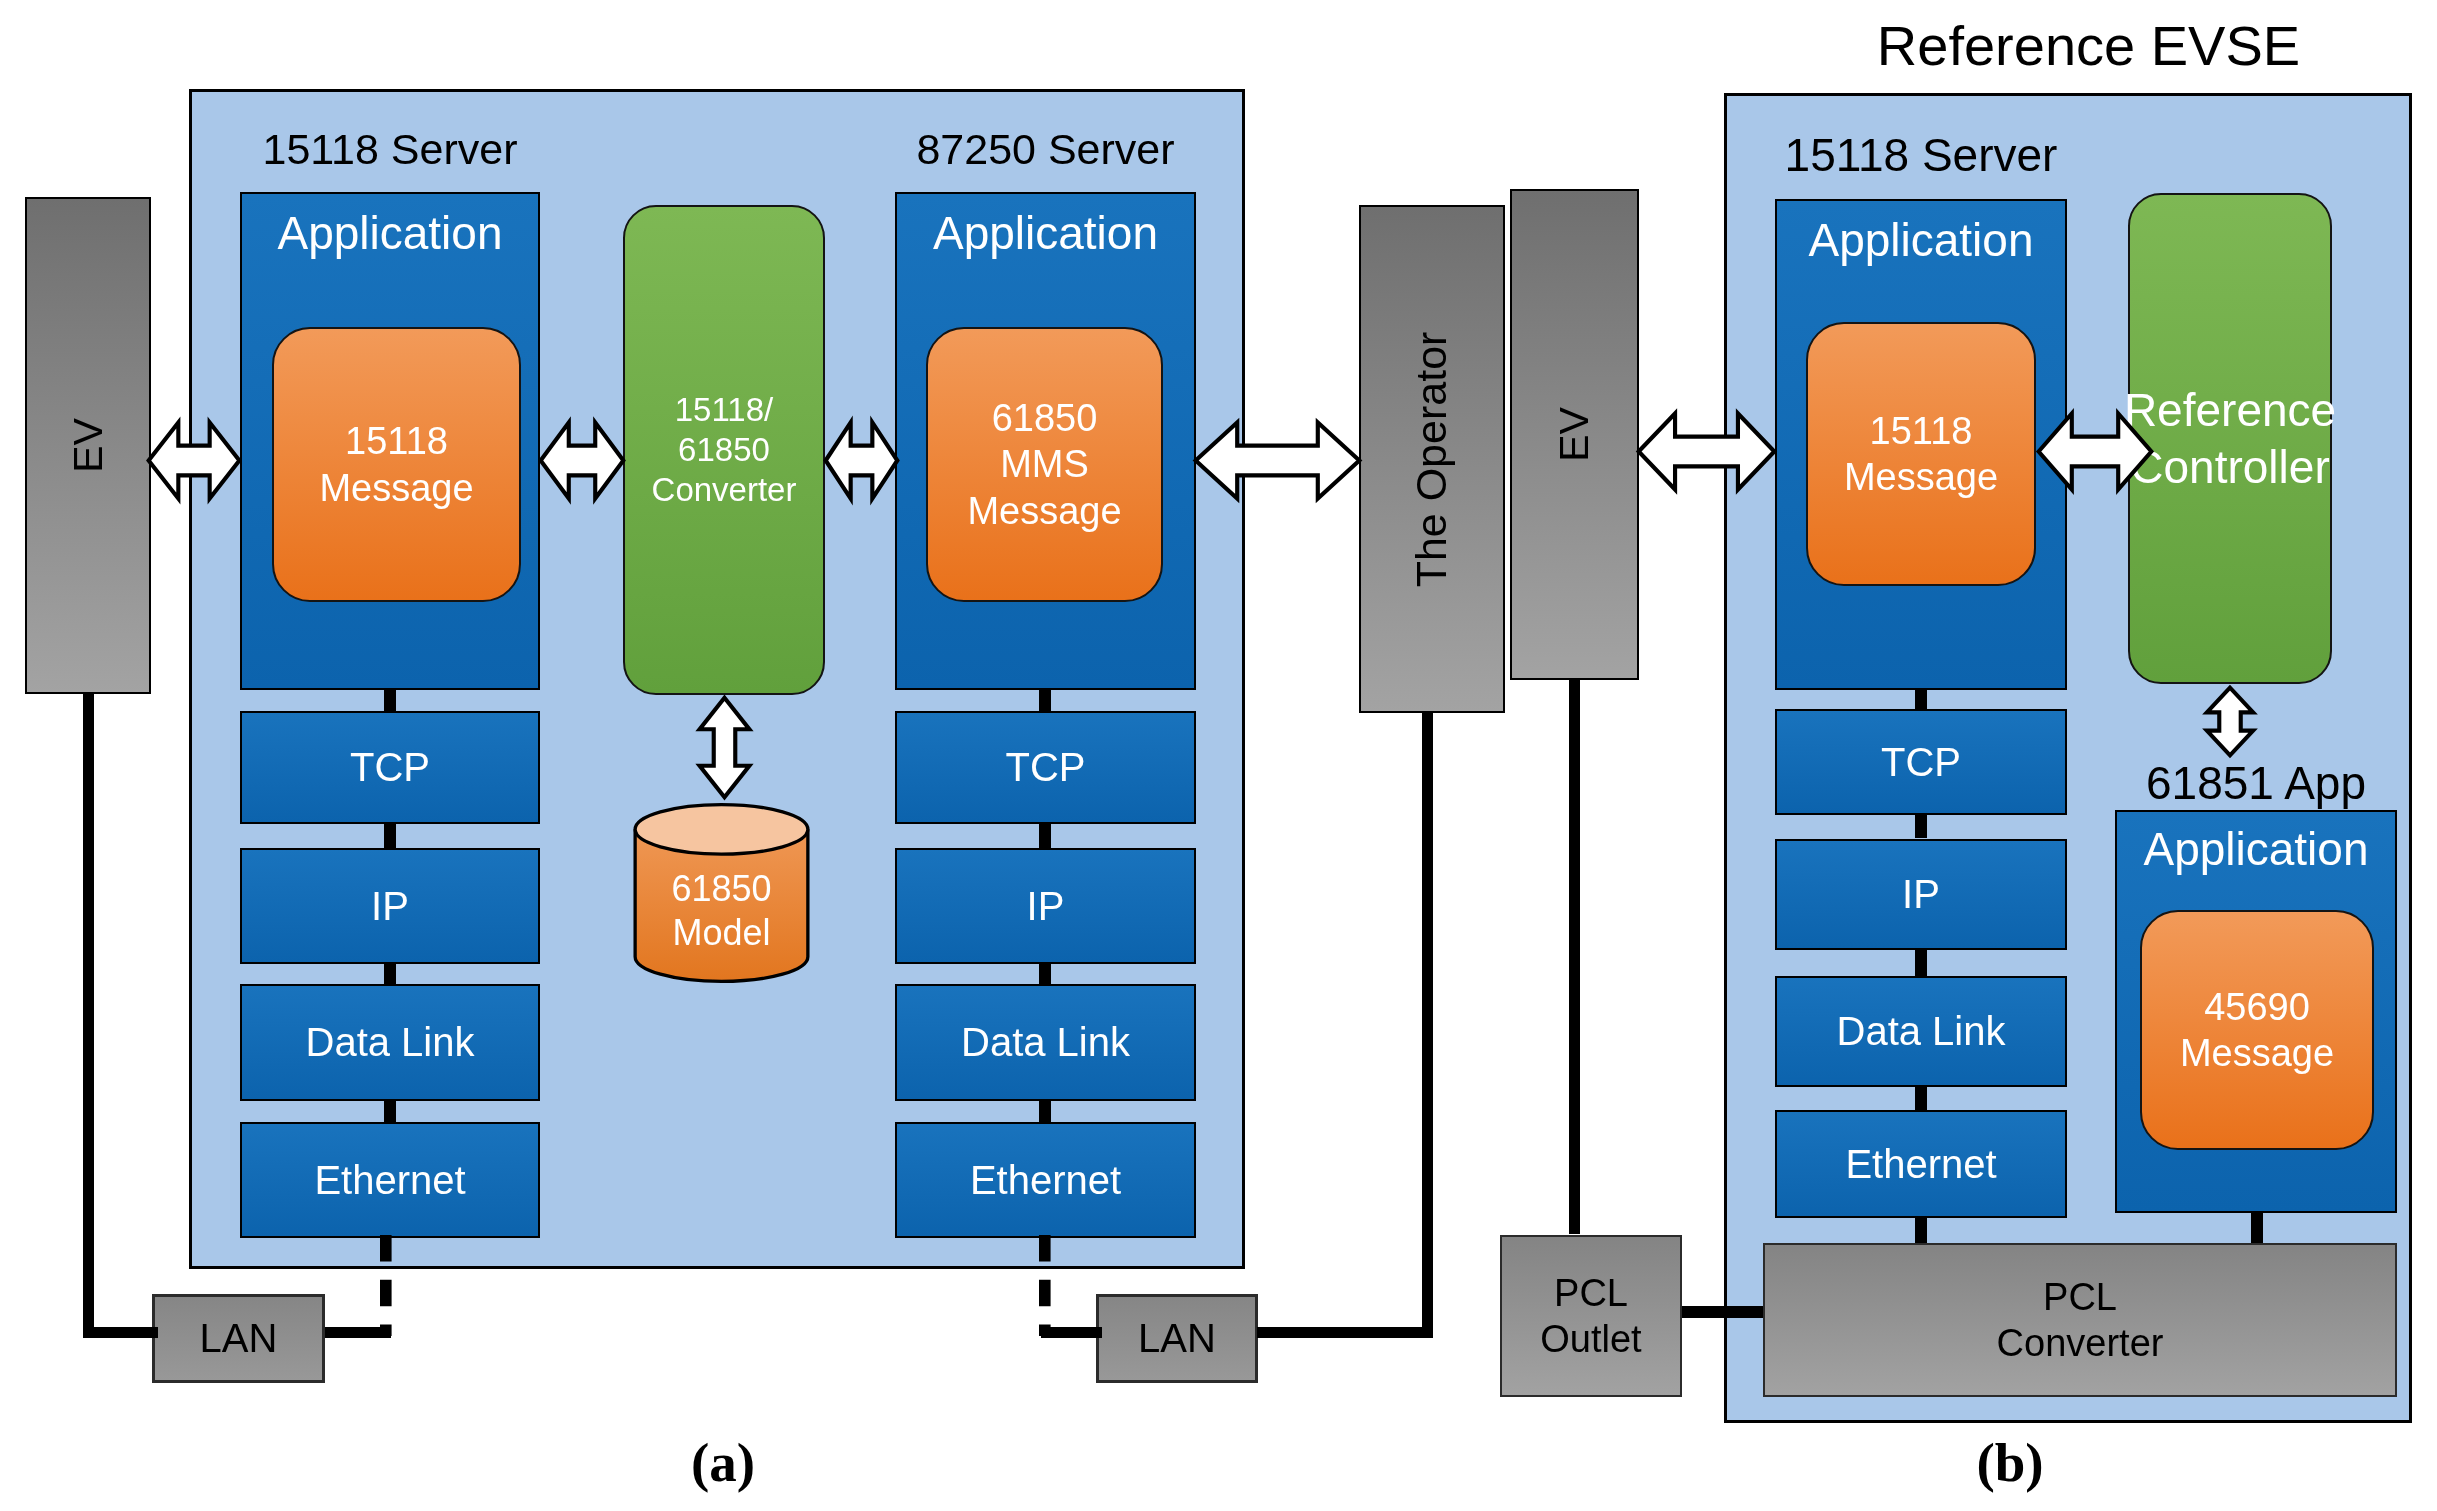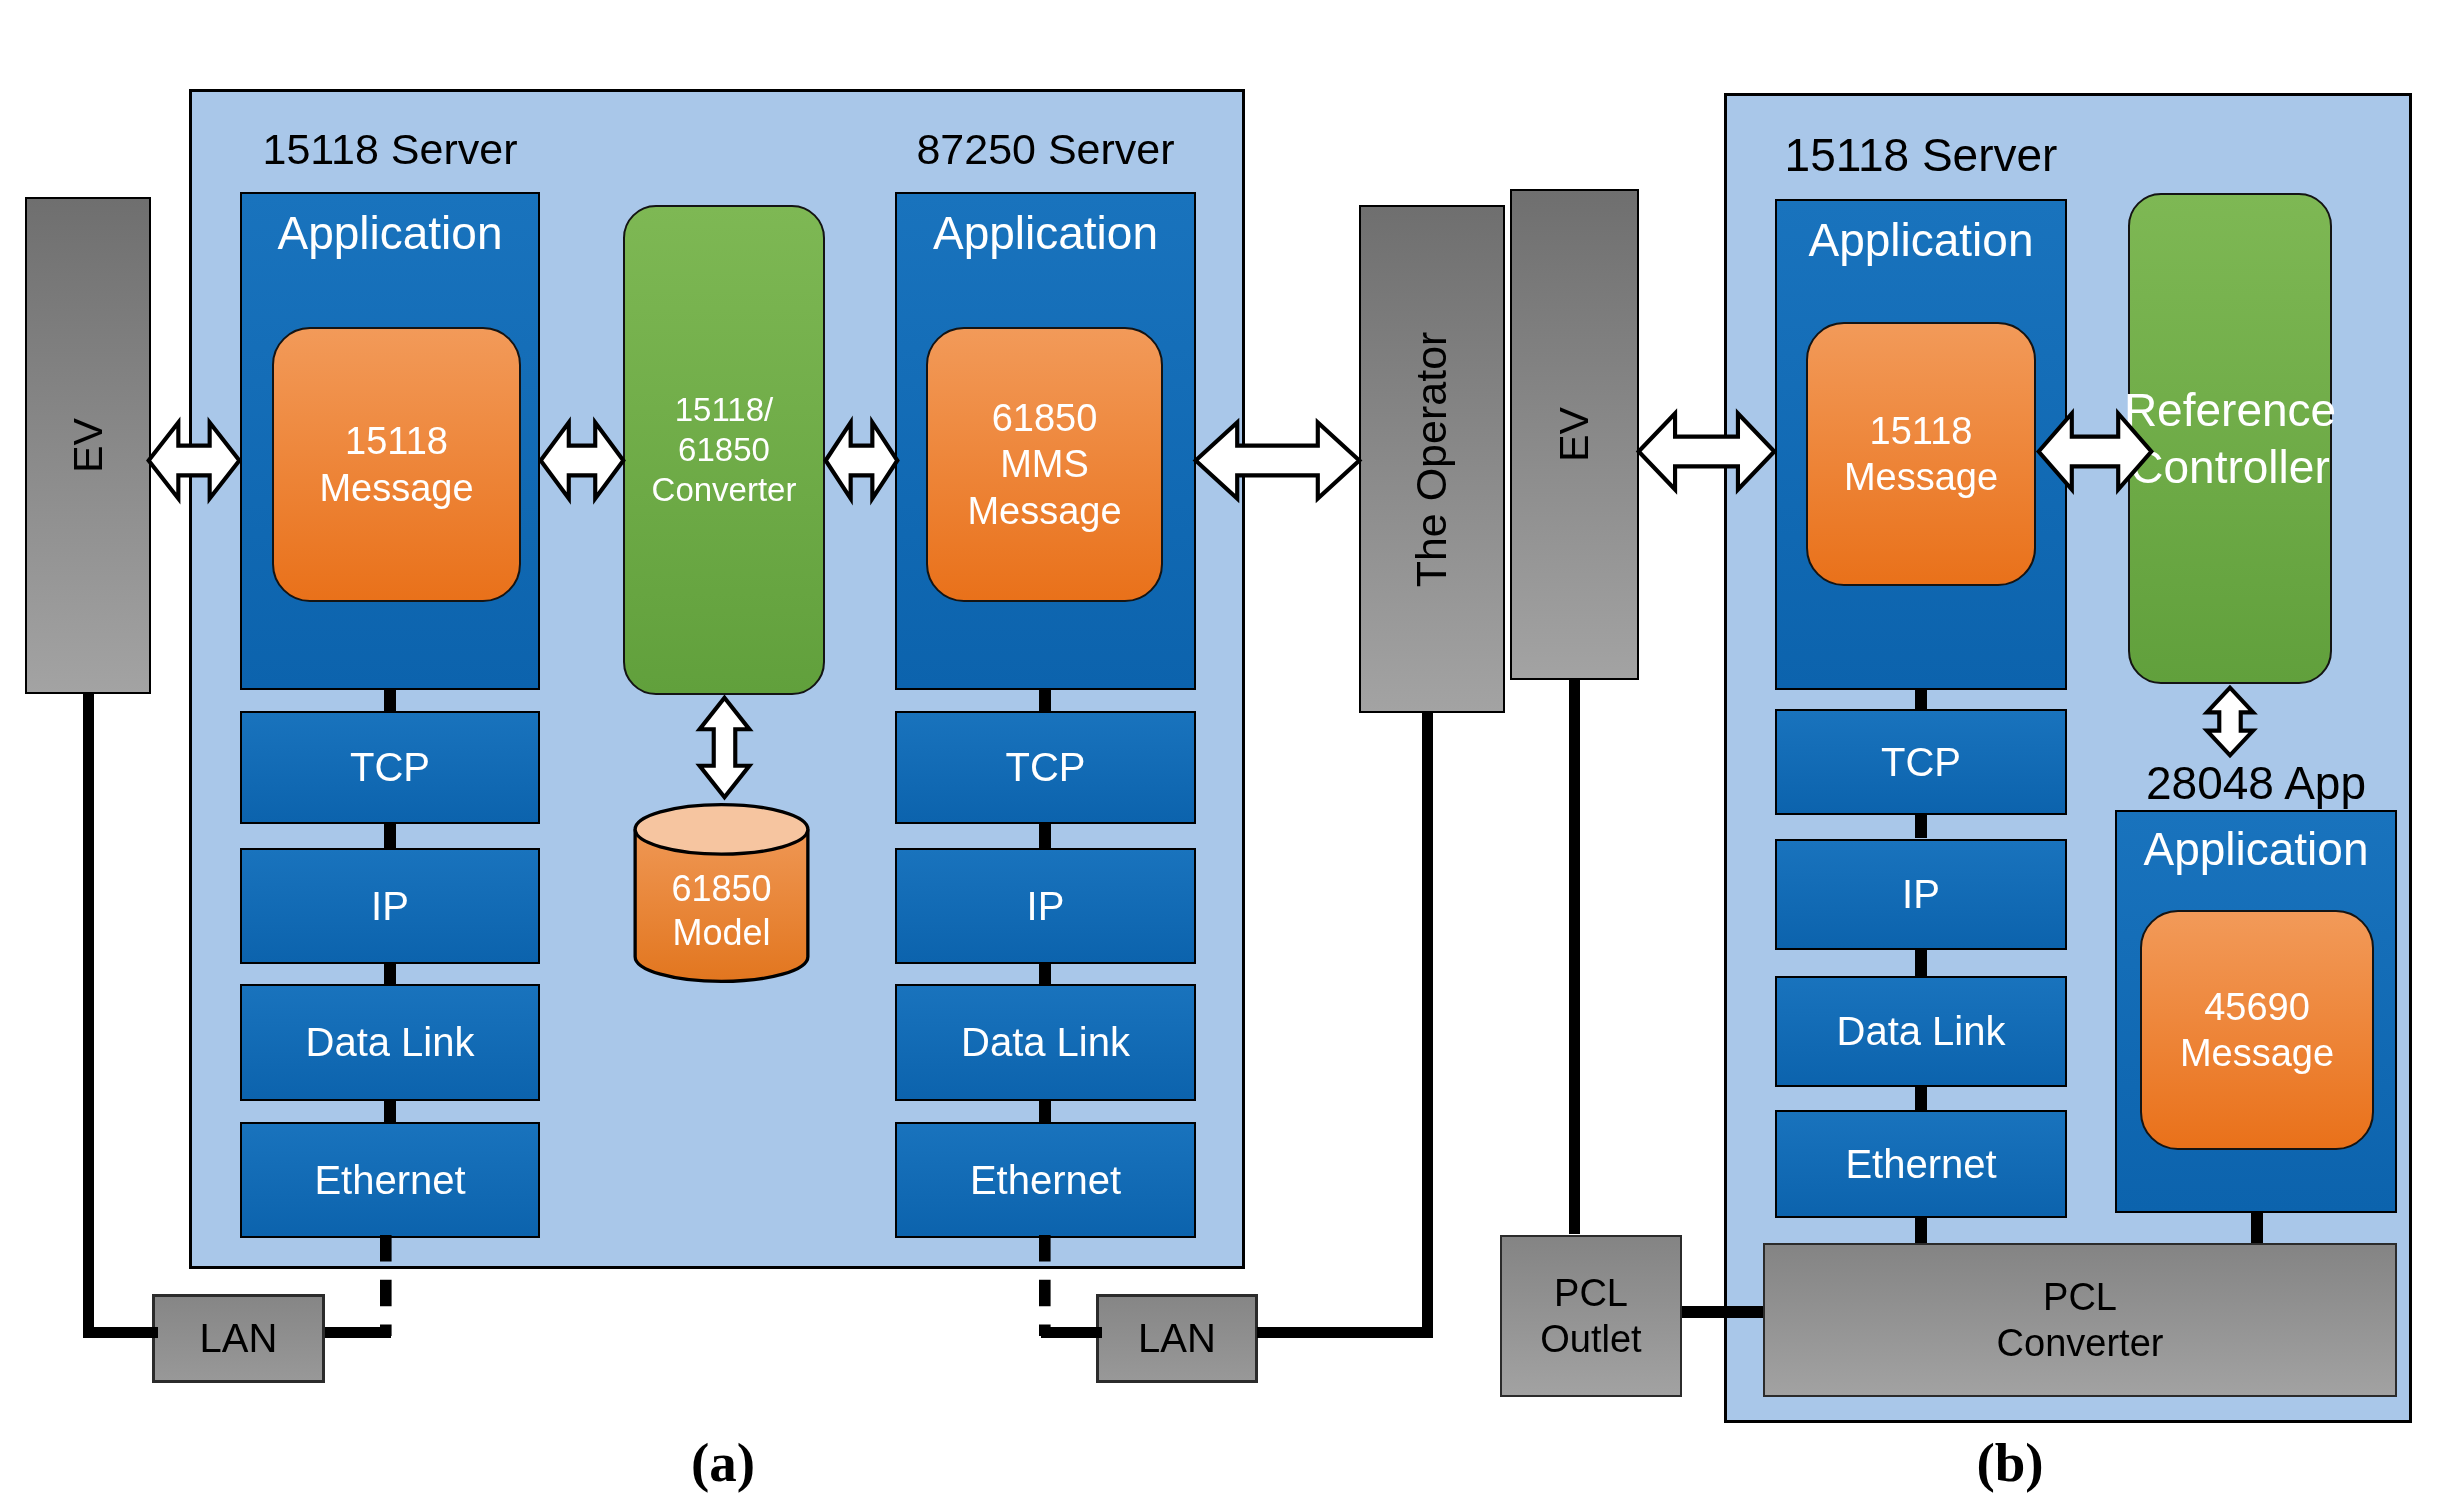--- a/index.html
+++ b/index.html
@@ -105,20 +105,21 @@
     <line x1="7" y1="0" x2="7" y2="122" stroke="#000" stroke-width="14" stroke-dasharray="32 22"></line>
   </svg>
   <svg class="abs" style="left:1039px;top:1235px;width:11.6px;height:101px;" viewBox="0 0 14 122">
     <line x1="7" y1="0" x2="7" y2="122" stroke="#000" stroke-width="14" stroke-dasharray="32 22"></line>
   </svg>
 
   <div class="abs center caption" style="left:640px;top:1424px;width:166px;height:76px;font-size:55px;">(a)</div>
 
   <div class="abs container" style="left:1724px;top:93px;width:688px;height:1330px;"></div>
 
+  <div class="abs center lbl" style="left:1757px;top:8.3px;width:663px;height:75px;font-size:56px;">Reference EVSE</div>
 
   <div class="abs graybox center" style="left:1510px;top:189px;width:129px;height:491px;">
     <span class="rot" style="font-size:41px;">EV</span>
   </div>
 
   <div class="abs center lbl" style="left:1775px;top:118px;width:292px;height:73px;font-size:46px;">15118 Server</div>
 
   <div class="abs bluebox topalign" style="left:1775px;top:199px;width:292px;height:491px;">
     <span style="font-size:46px;margin-top:11.6px;">Application</span>
   </div>
@@ -133,21 +134,21 @@
   <div class="abs vline" style="left:1915px;top:689px;width:11.6px;height:20px;"></div>
   <div class="abs vline" style="left:1915px;top:815px;width:11.6px;height:23px;"></div>
   <div class="abs vline" style="left:1915px;top:950px;width:11.6px;height:26.5px;"></div>
   <div class="abs vline" style="left:1915px;top:1087px;width:11.6px;height:23px;"></div>
   <div class="abs vline" style="left:1915px;top:1218px;width:11.6px;height:28px;"></div>
   <div class="abs vline" style="left:2251px;top:1213px;width:11.6px;height:33px;"></div>
 
   <div class="abs greenbox center ml" style="left:2128px;top:193px;width:204px;height:491px;font-size:46px;">Reference
 Controller</div>
 
-  <div class="abs center lbl" style="left:2115px;top:756px;width:282px;height:53px;font-size:46px;">28048 App</div>
+  <div class="abs center lbl" style="left:2115px;top:756px;width:282px;height:53px;font-size:46px;">61851 App</div>
   <div class="abs bluebox topalign" style="left:2115px;top:810px;width:282px;height:403px;">
     <span style="font-size:46px;margin-top:10px;">Application</span>
   </div>
   <div class="abs orangebox center ml" style="left:2140px;top:910px;width:234px;height:240px;font-size:38px;">45690
 Message</div>
 
   <div class="abs pclbox center ml" style="left:1500px;top:1235px;width:182px;height:162px;font-size:38px;">PCL
 Outlet</div>
   <div class="abs pclbox center ml" style="left:1763px;top:1243px;width:634px;height:154px;font-size:38px;">PCL
 Converter</div>

